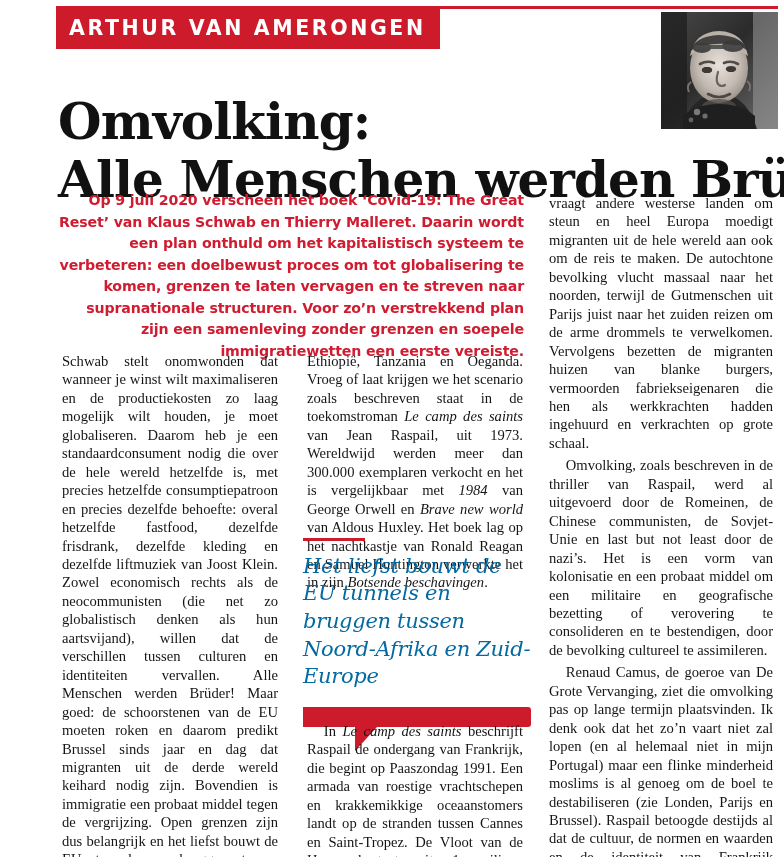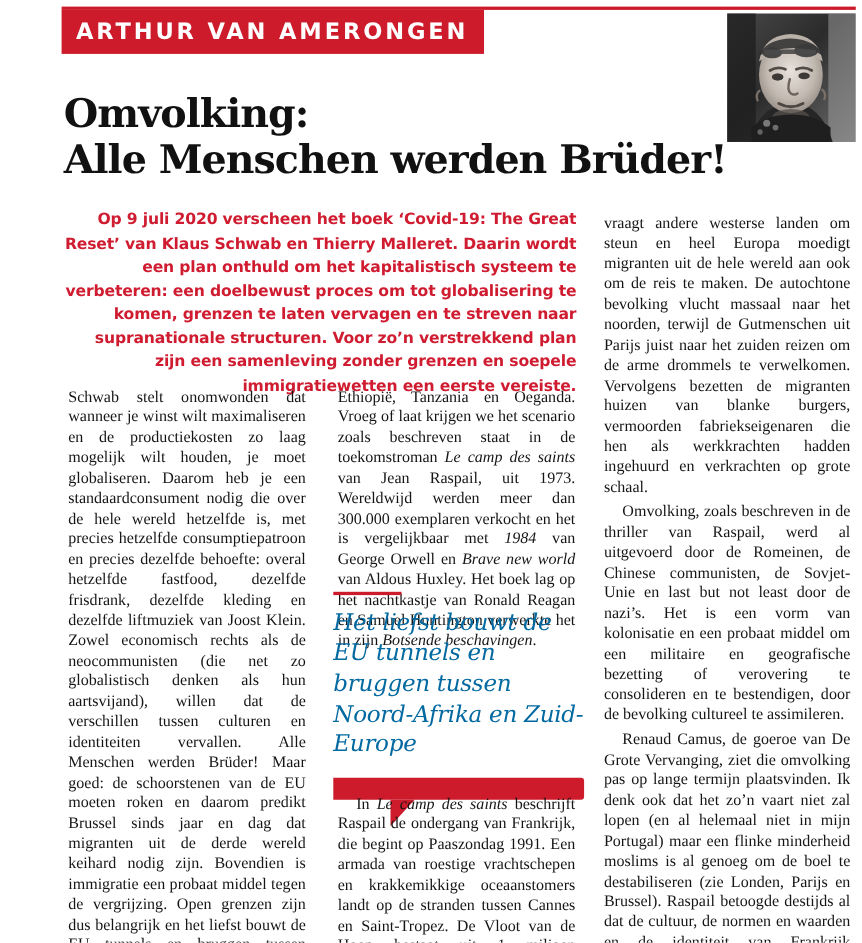--- a/index.html
+++ b/index.html
@@ -68,21 +68,21 @@
   }
   .portrait svg { display: block; width: 117px; height: 117px; }
 
   .headline {
     position: absolute;
     left: 2px;
     top: 50px;
     width: 660px;
     font-family: "DejaVu Serif", serif;
     font-weight: bold;
-    font-size: 36px;
+    font-size: 50px;
     line-height: 1.16;
     letter-spacing: -0.9px;
     color: #111111;
   }
   .headline .hl-line { display: block; white-space: nowrap; }
 
   
   .standfirst {
     position: absolute;
     left: 58px;

